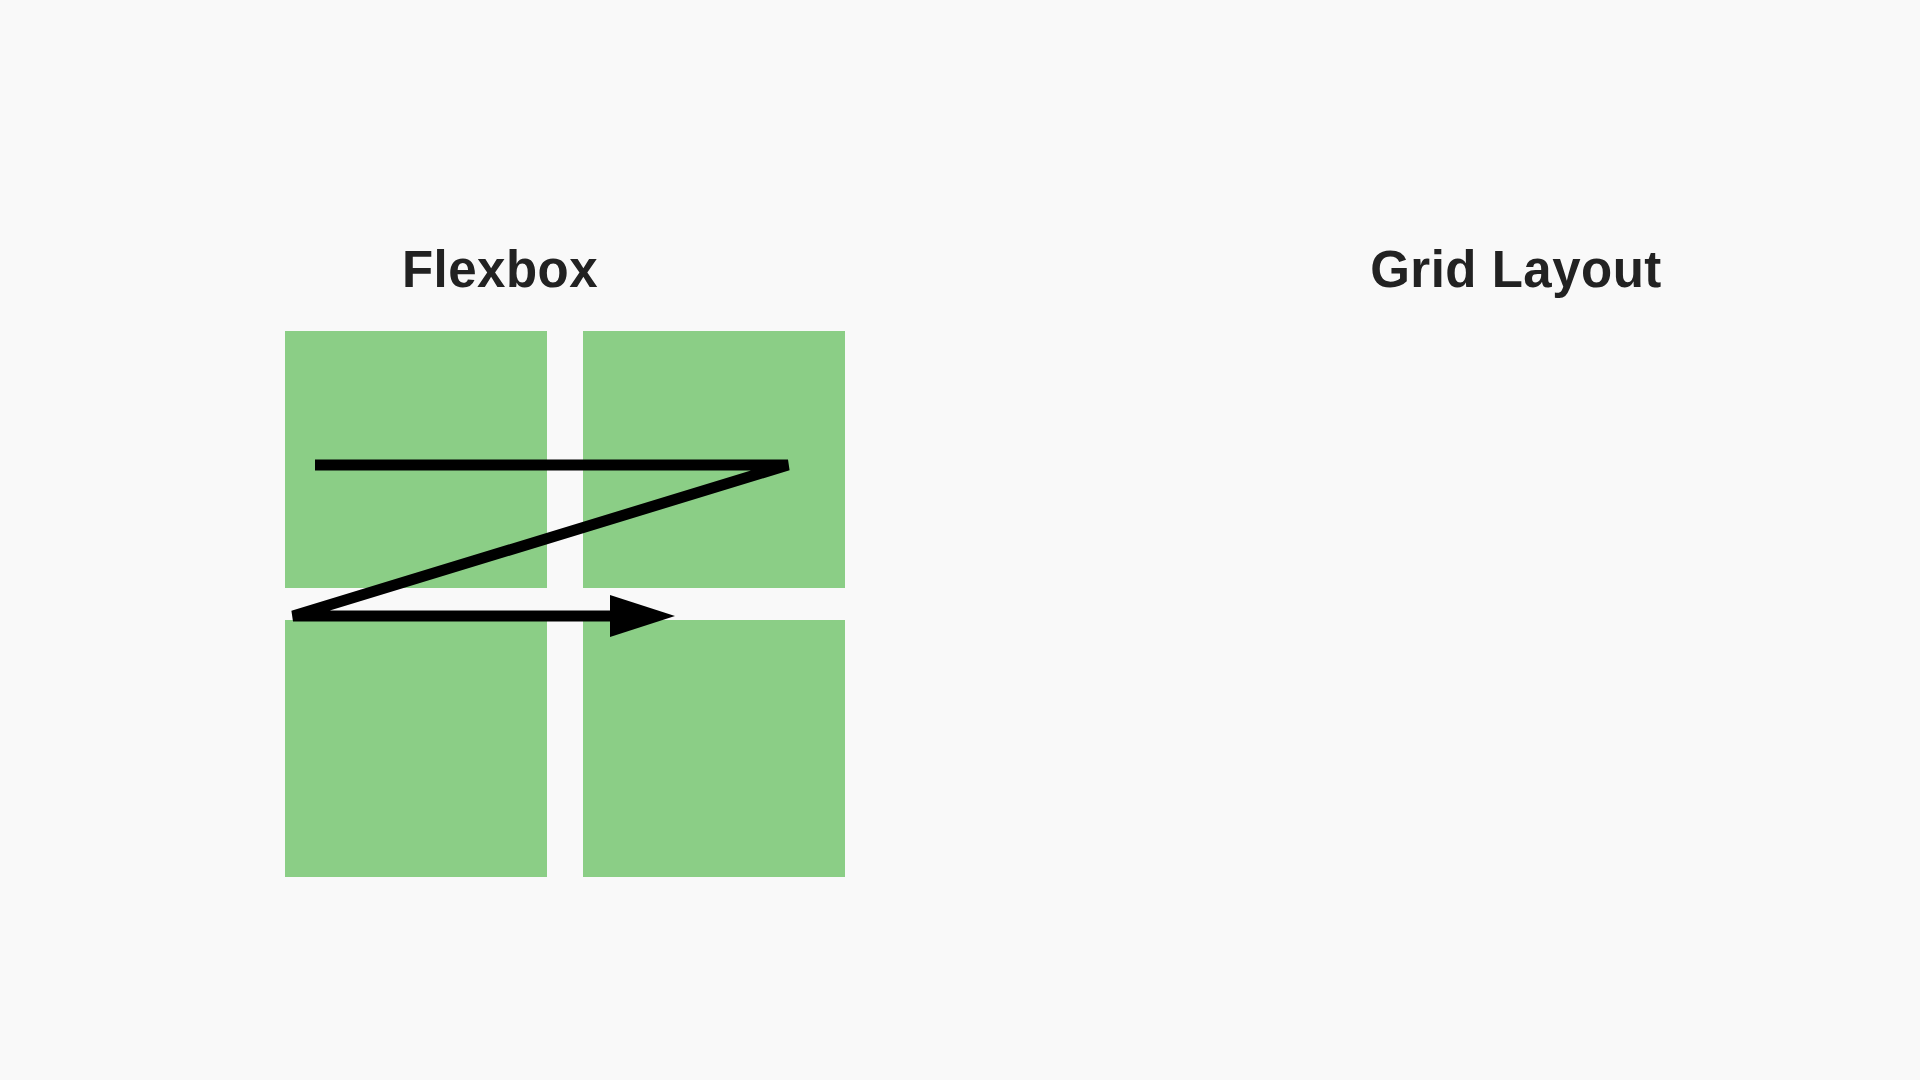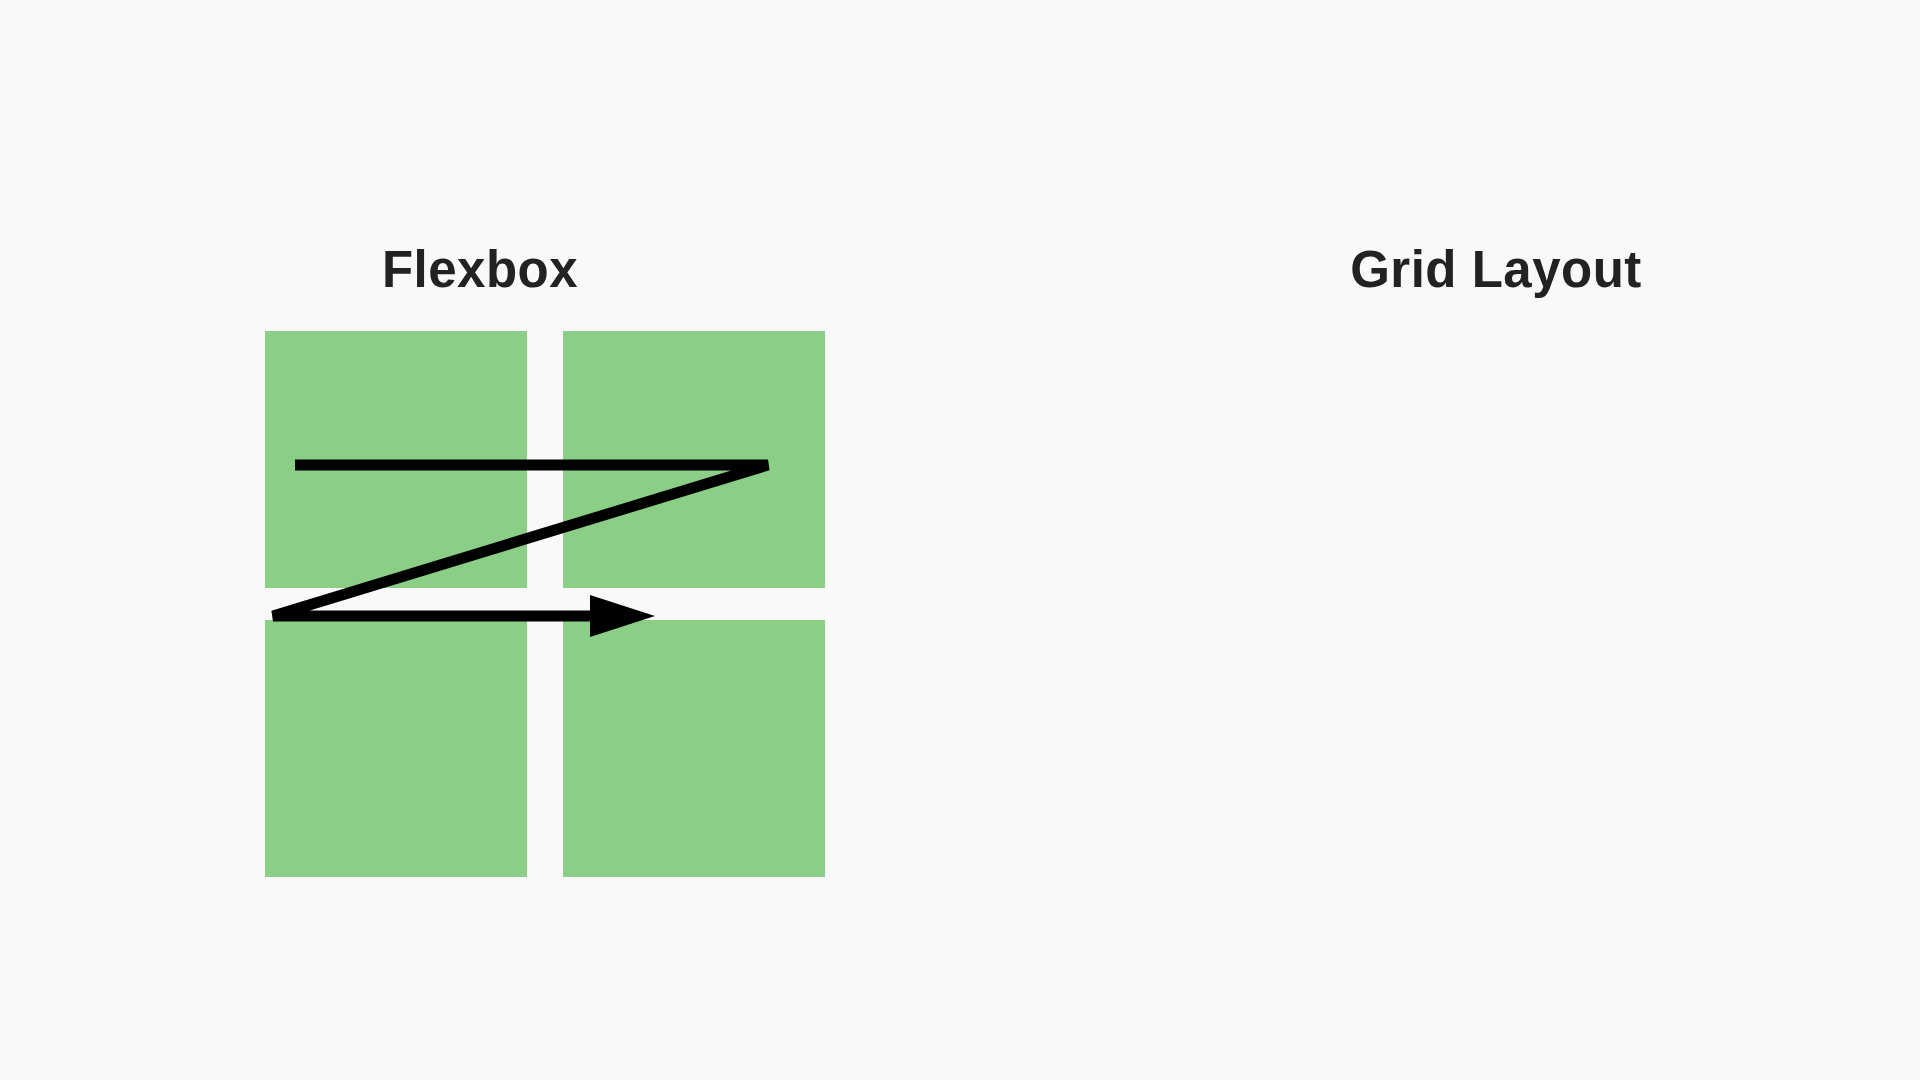--- a/index.html
+++ b/index.html
@@ -20,20 +20,21 @@
     width: 1920px;
     height: 1080px;
     background: #f9f9f9;
   }
 
   
   .panel {
     position: absolute;
     top: 0;
     height: 1080px;
+    margin-left: 20px;
   }
   .panel-flexbox { left: 0;    width: 960px; }
   .panel-grid    { left: 1016px; width: 960px; }
 
   
   .panel-title {
     position: absolute;
     width: 100%;
     text-align: center;
     font-family: "Liberation Sans", sans-serif;

